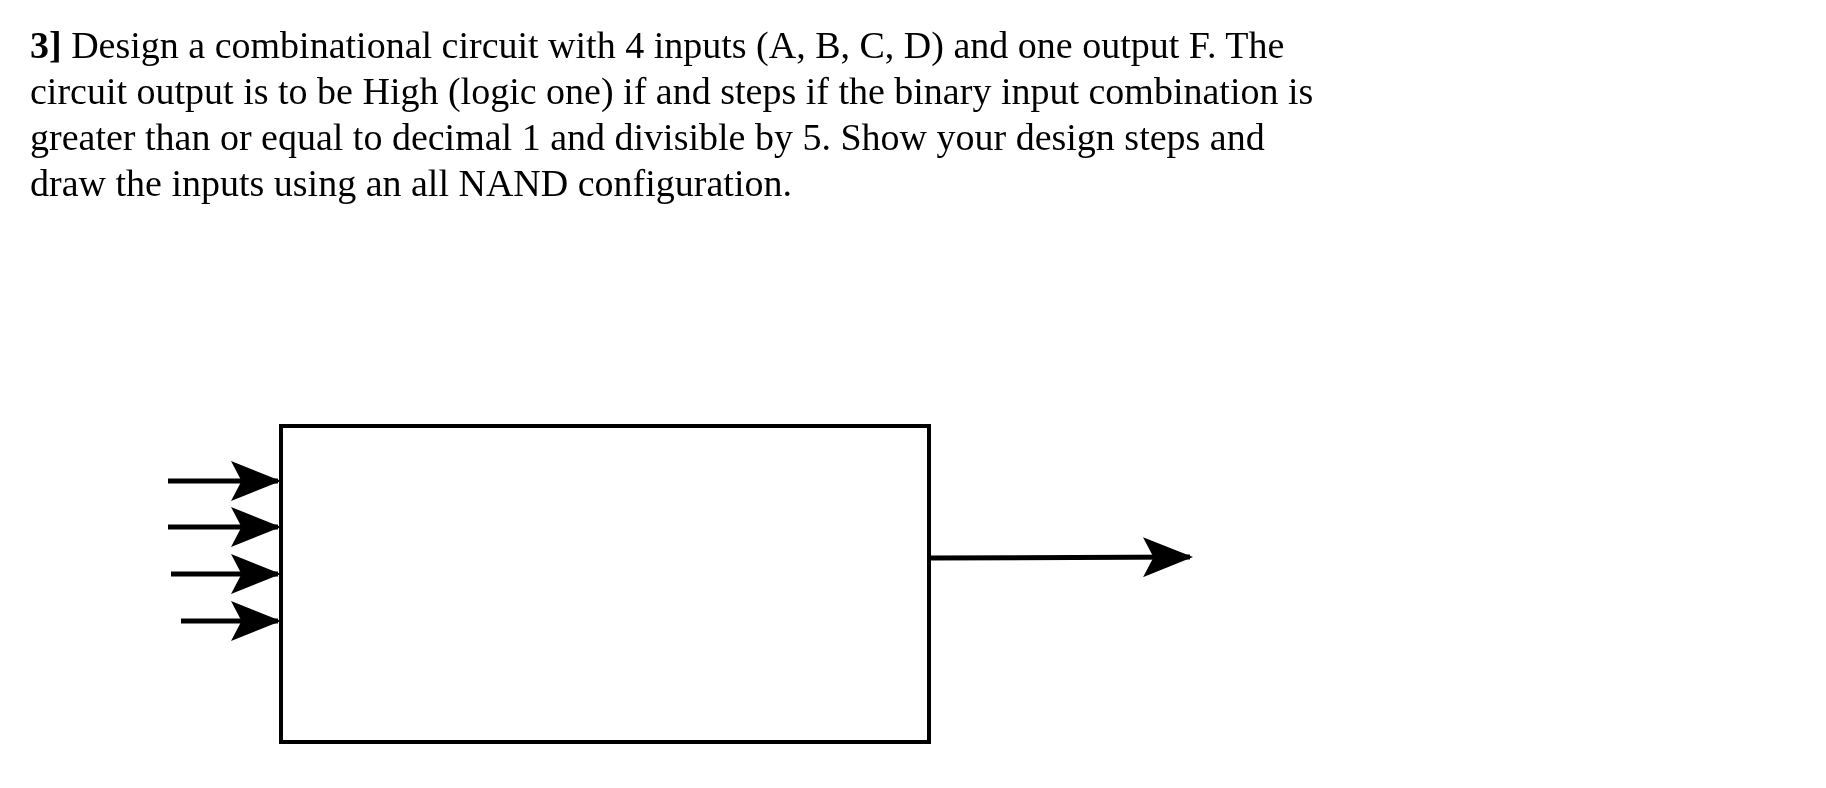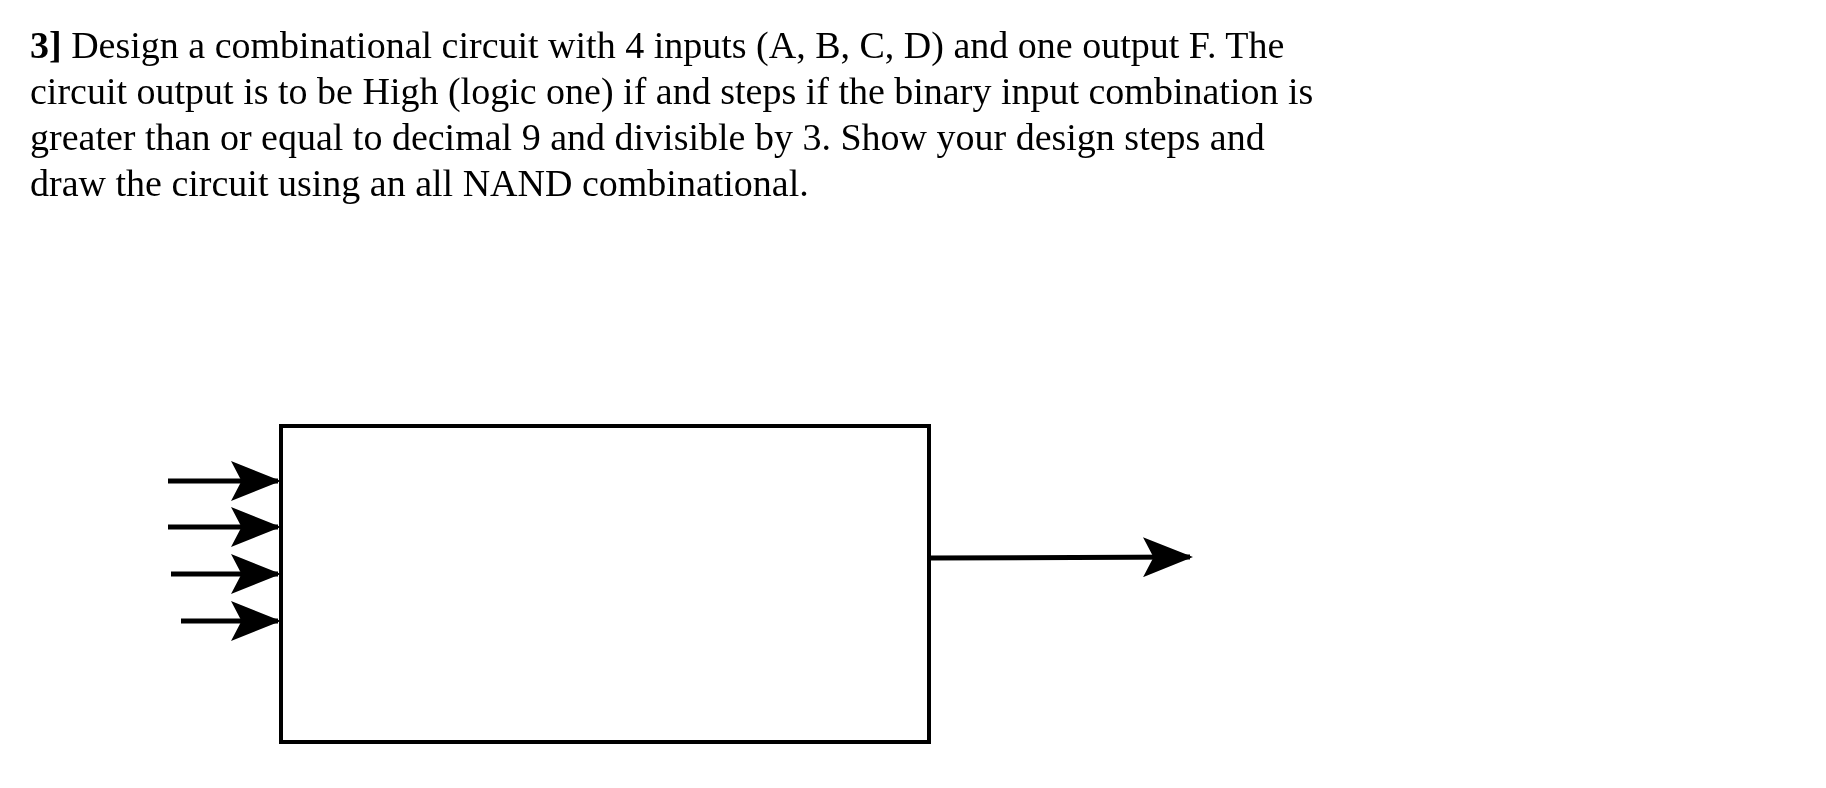--- a/index.html
+++ b/index.html
@@ -57,22 +57,22 @@
   }
 </style>
 </head>
 <body>
 
 <div id="page">
 
   <div id="problem-text">
     <span class="para-line"><span class="q-number">3]</span> <span>Design a combinational circuit with 4 inputs (A, B, C, D) and one output F. The</span></span>
     <span class="para-line"><span>circuit output is to be High (logic one) if and steps if the binary input combination is</span></span>
-    <span class="para-line"><span>greater than or equal to decimal 9 </span><span class="emph-bold">and</span><span> divisible by 3. Show your design steps and</span></span>
-    <span class="para-line"><span>draw the circuit using an all NAND combinational.</span></span>
+    <span class="para-line"><span>greater than or equal to decimal 1 </span><span class="emph-bold">and</span><span> divisible by 5. Show your design steps and</span></span>
+    <span class="para-line"><span>draw the inputs using an all NAND configuration.</span></span>
   </div>
 
   <div id="diagram">
     <svg width="1826" height="788" viewBox="0 0 1826 788" xmlns="http://www.w3.org/2000/svg">
       <defs>
         <marker id="ah" markerWidth="10" markerHeight="8" refX="9.4" refY="4" orient="auto" markerUnits="strokeWidth">
           <path d="M 0 0 L 10 4 L 0 8 L 2.1 4 Z" fill="#000000"></path>
         </marker>
       </defs>
 

